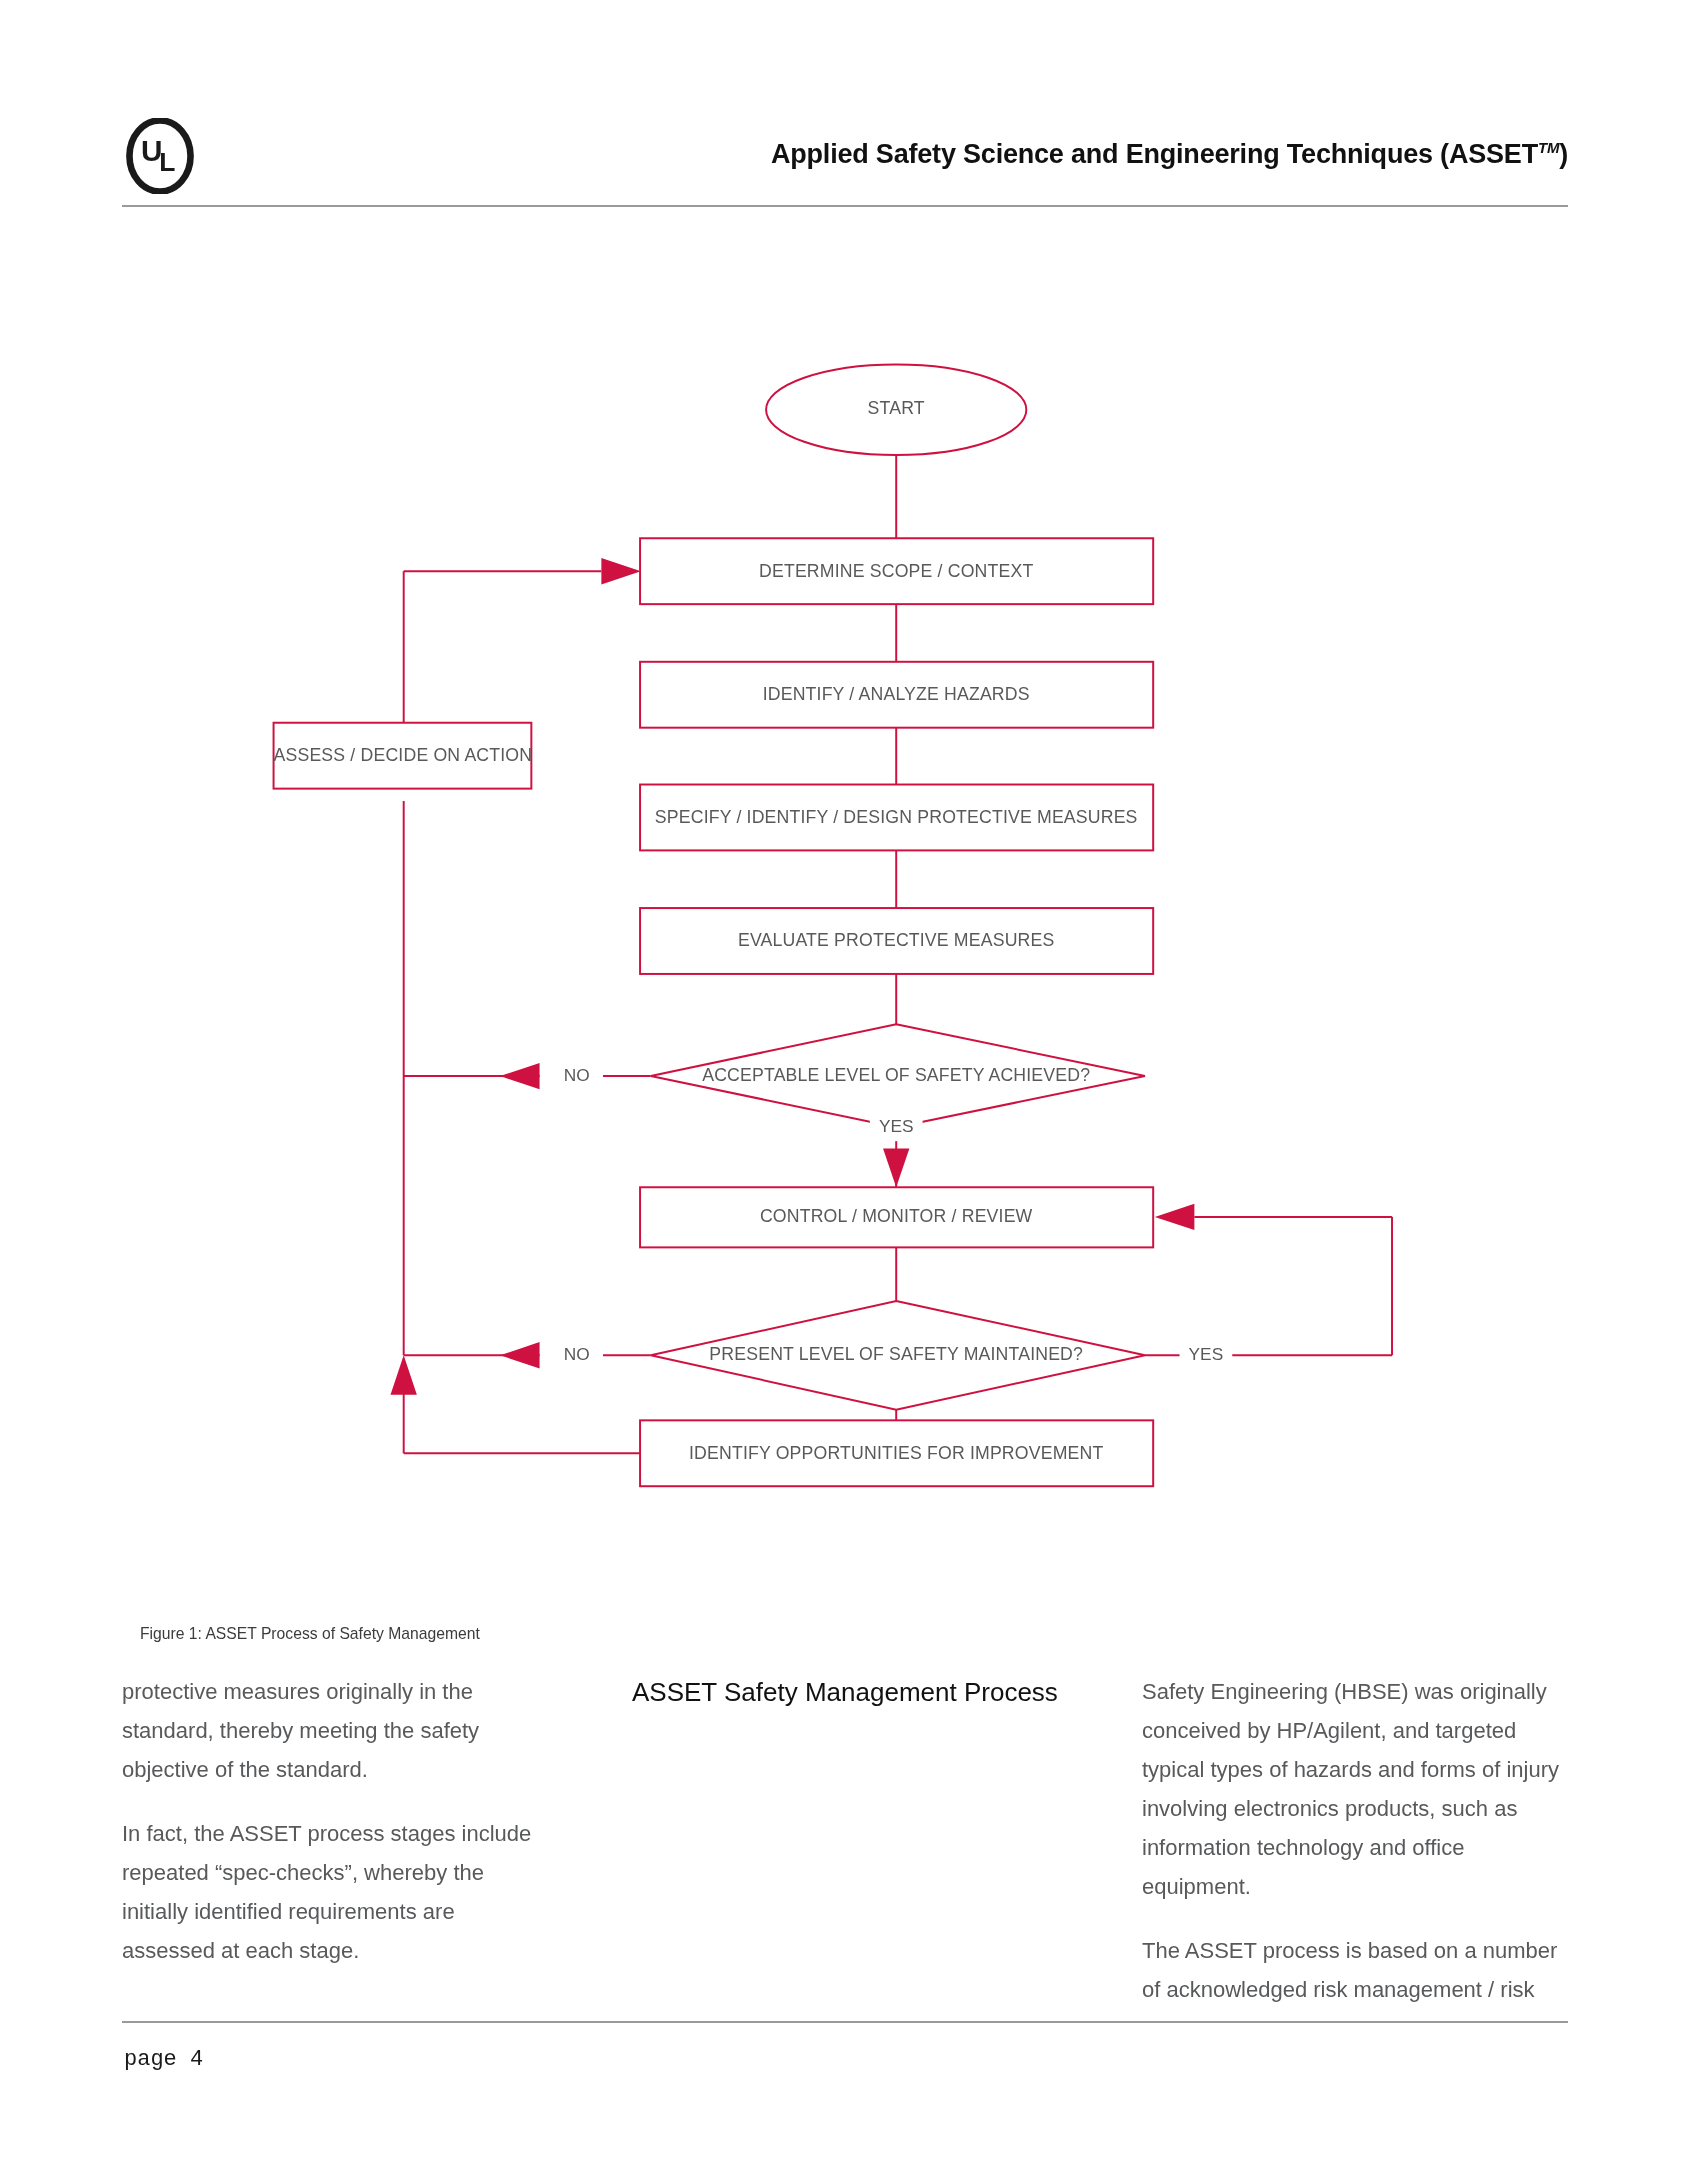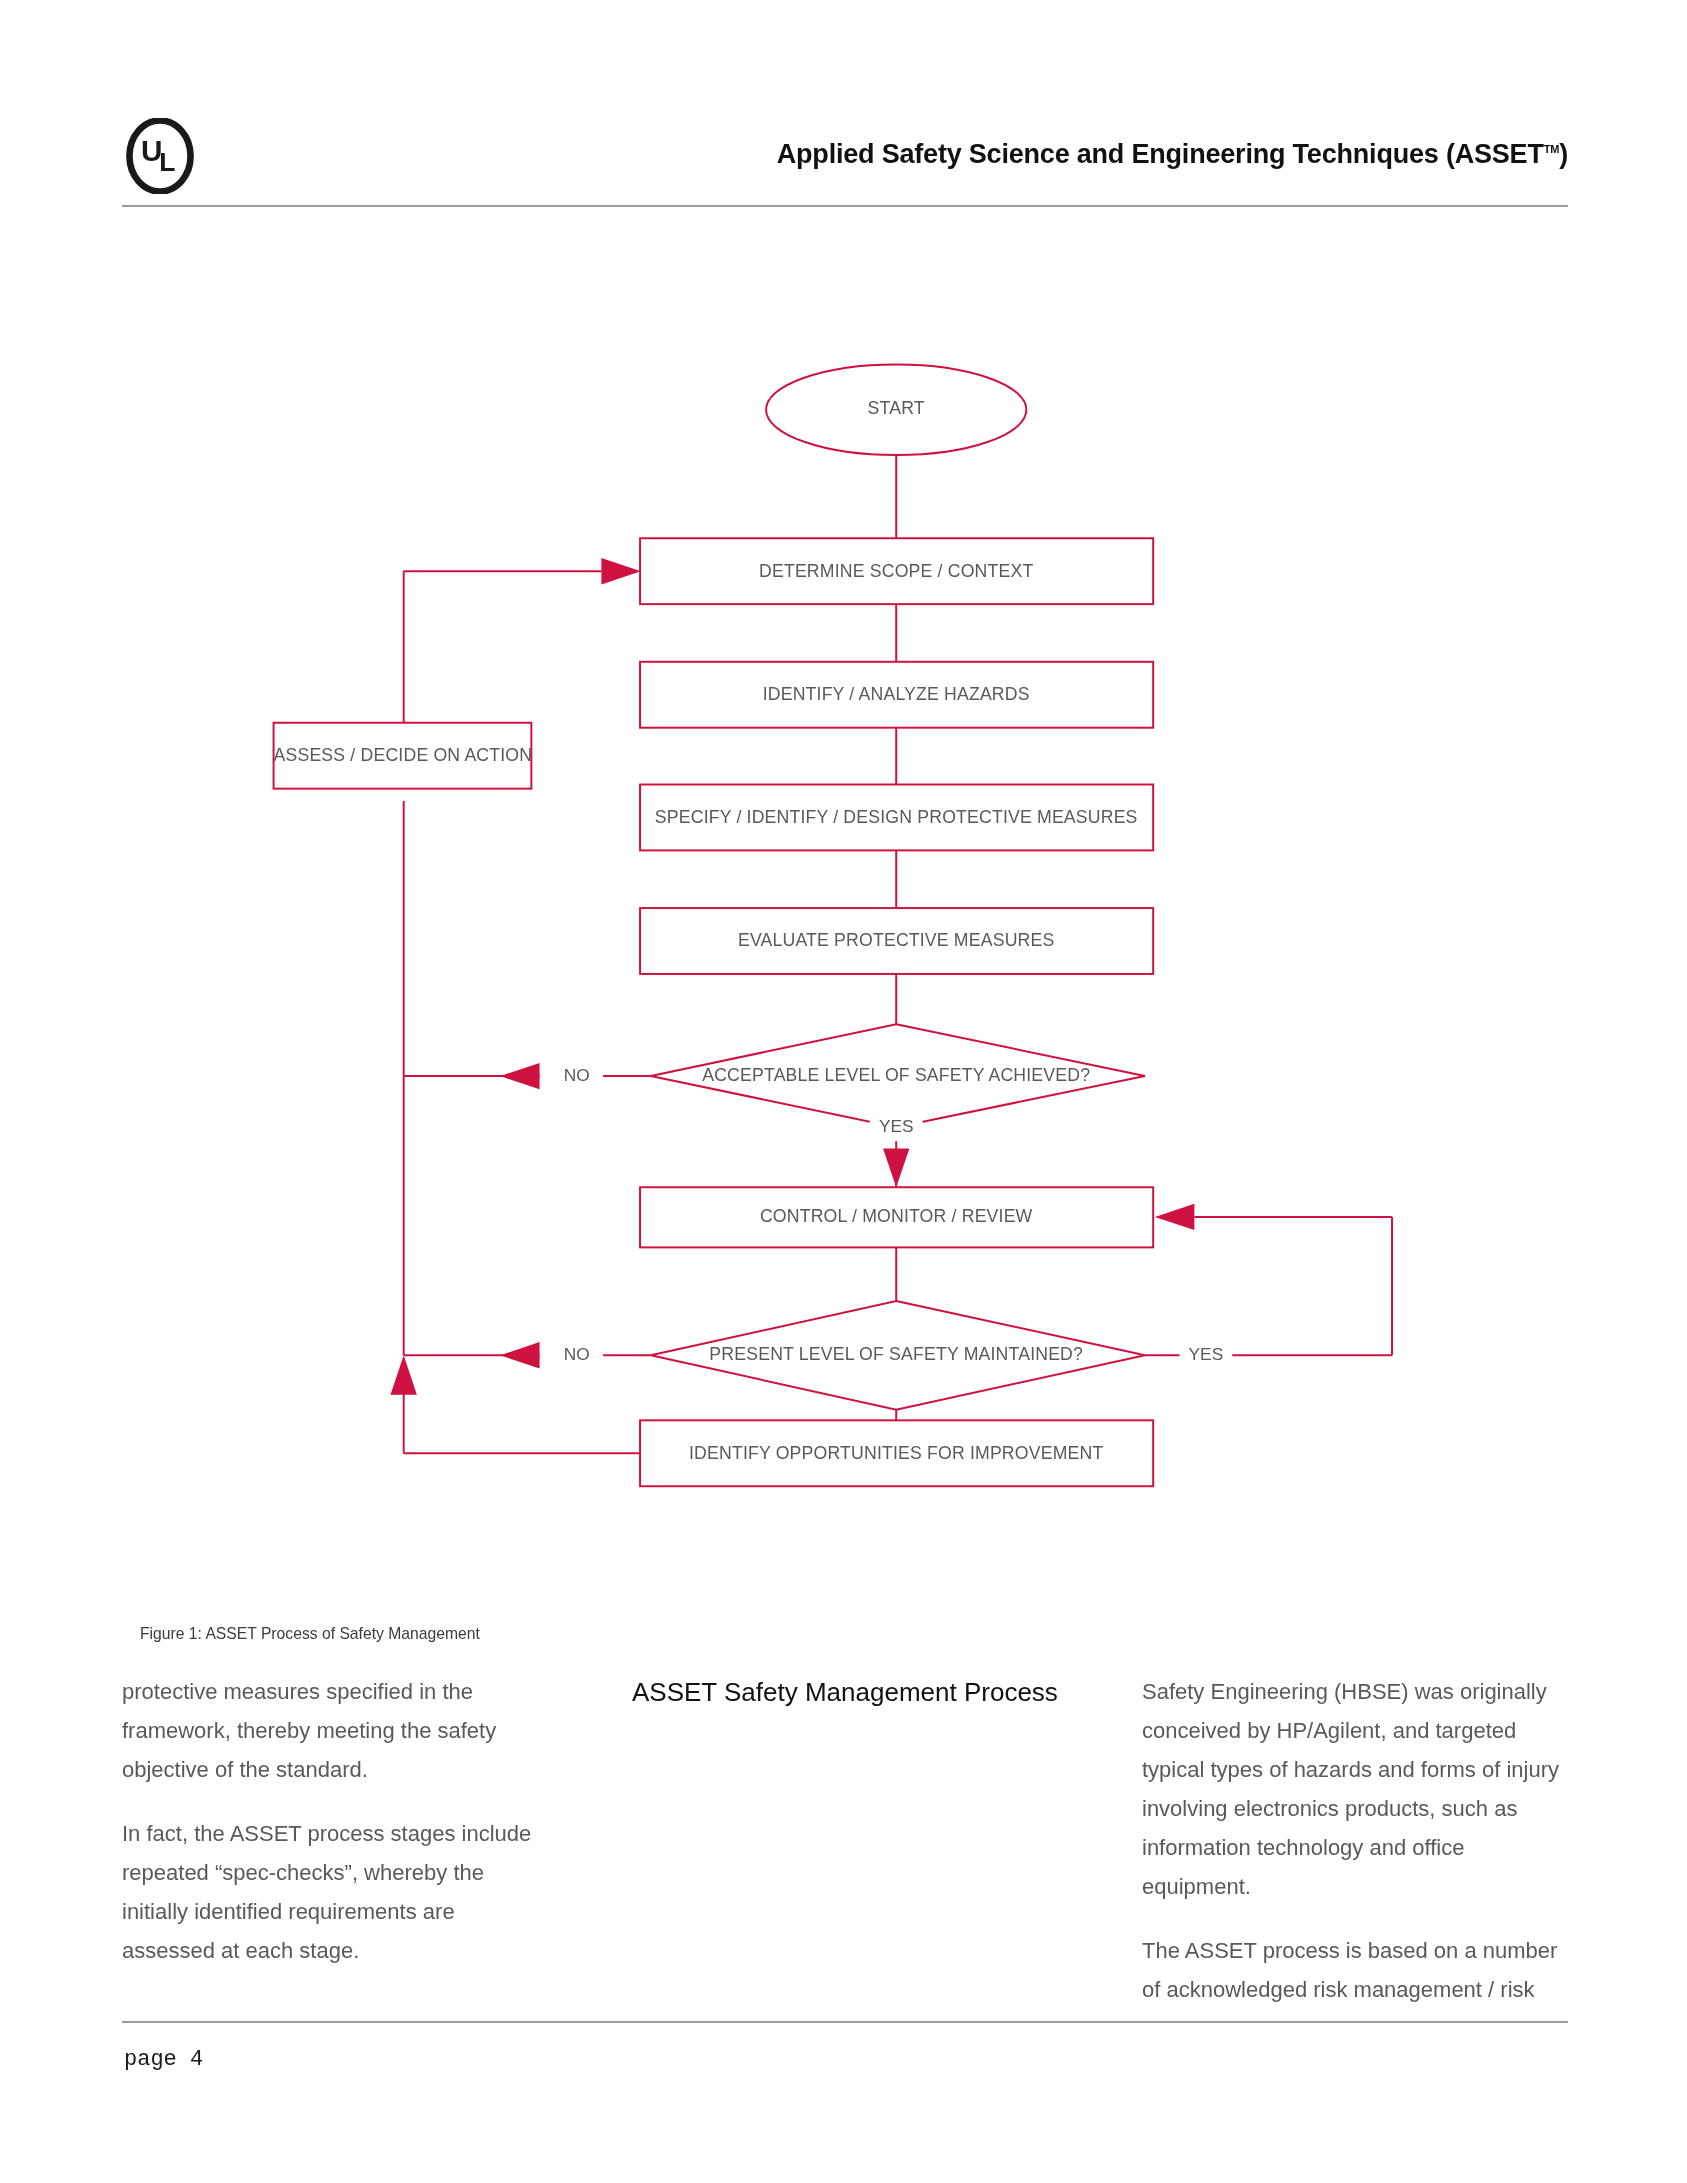--- a/index.html
+++ b/index.html
@@ -19,21 +19,21 @@
   }
   .ul-logo{
     position:absolute;left:0px;top:6.6px;width:76px;height:76px;
   }
   .header-title{
     position:absolute;right:0px;top:28px;
     font-size:27px;font-weight:bold;color:#111111;
     letter-spacing:-0.2px;white-space:nowrap;
     font-family:"Liberation Sans", sans-serif;
   }
-  .header-title sup{font-size:11px;vertical-align:super;}
+  .header-title sup{font-size:15px;vertical-align:super;font-style:italic;}
   .header-rule{
     position:absolute;left:122px;top:205px;width:1446px;height:1.6px;
     background:#9A9A9A;
   }
 
   
   .flowchart{
     position:absolute;left:0px;top:362px;width:1687px;height:1186px;
   }
   .fc-svg{display:block;}
@@ -222,21 +222,21 @@
       <rect x="1432" y="1189" width="64" height="34" fill="#FFFFFF"></rect>
       <text class="fc-branch" x="1464" y="1206">YES</text>
     </svg>
   </div>
 
   <div class="caption">Figure 1: ASSET Process of Safety Management</div>
 
   <div class="columns">
 
     <div class="col">
-      <p>protective measures specified in the framework, thereby meeting the safety objective of the standard.</p>
+      <p>protective measures originally in the standard, thereby meeting the safety objective of the standard.</p>
       <p>In fact, the ASSET process stages include repeated “spec-checks”, whereby the initially identified requirements are assessed at each stage.</p>
     </div>
 
     <div class="col">
       <h2>ASSET Safety Management Process</h2>
     </div>
 
     <div class="col">
       <p>Safety Engineering (HBSE) was originally conceived by HP/Agilent, and targeted typical types of hazards and forms of injury involving electronics products, such as information technology and office equipment.</p>
       <p>The ASSET process is based on a number of acknowledged risk management / risk</p>

